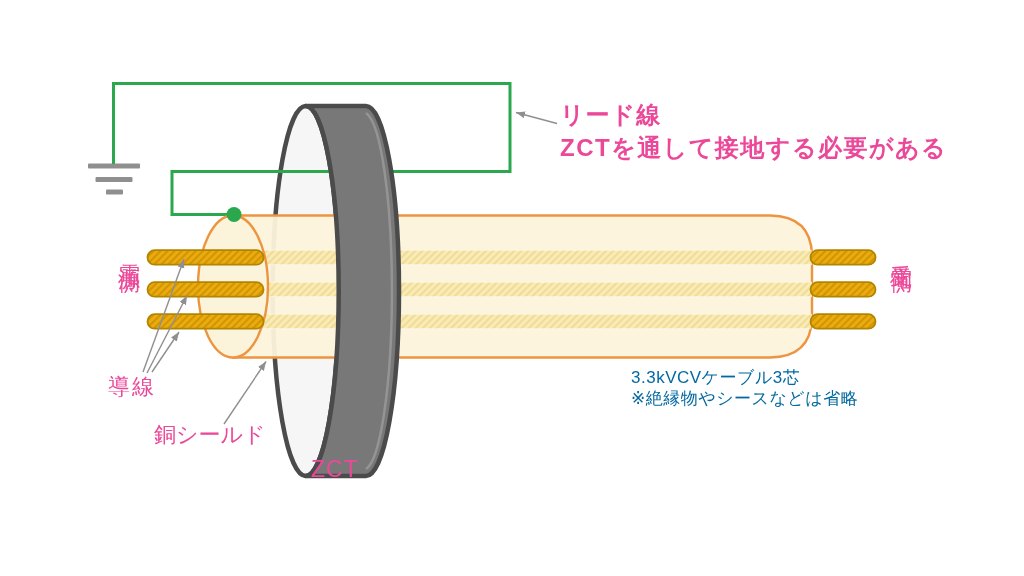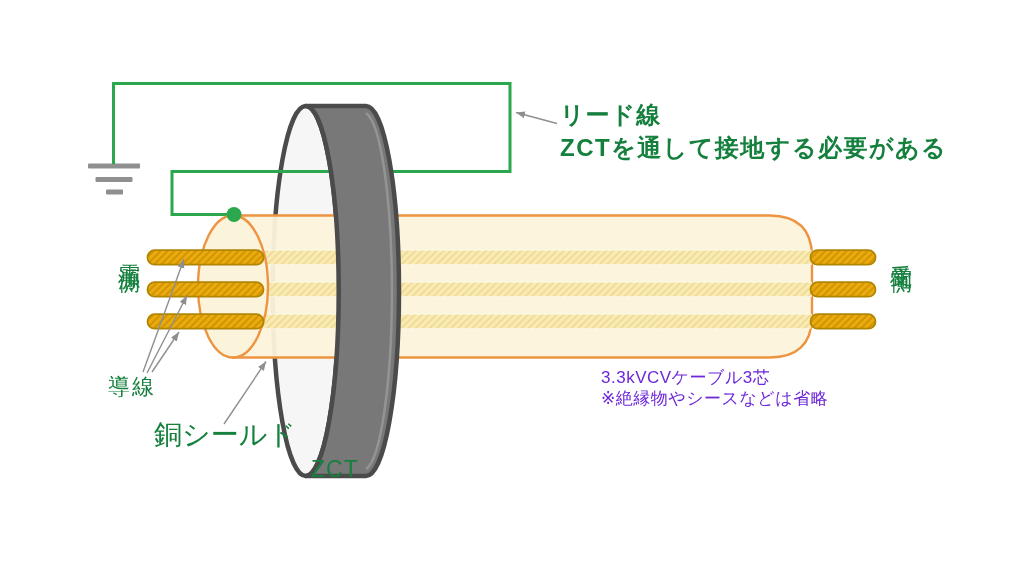--- a/index.html
+++ b/index.html
@@ -1,30 +1,30 @@
 <!DOCTYPE html>
 <html><head>
 <meta charset="utf-8">
 <style>
   html,body{margin:0;padding:0;background:#ffffff;}
   #stage{
     position:relative;width:1024px;height:576px;background:#ffffff;overflow:hidden;
     font-family:"Liberation Sans","DejaVu Sans",sans-serif;color:#595959;
   }
   #diagram-svg{position:absolute;left:0;top:0;}
-  .lbl{position:absolute;white-space:nowrap;color:#15803d;}
+  .lbl{position:absolute;white-space:nowrap;color:#ec4899;}
   .lead-title{left:560px;top:99px;font-size:24px;font-weight:700;letter-spacing:1px;}
   .lead-desc{left:560px;top:132px;font-size:24px;font-weight:700;letter-spacing:1.5px;}
   .v-label{writing-mode:vertical-rl;text-orientation:upright;font-size:22px;letter-spacing:4px;line-height:24px;}
   .source-side{left:117px;top:247px;}
   .receive-side{left:889px;top:247px;}
   .conductor-label{left:108px;top:372px;font-size:22px;letter-spacing:2px;}
-  .shield-label{left:154px;top:422px;width:132px;font-size:28px;line-height:26px;white-space:nowrap;}
+  .shield-label{left:154px;top:422px;width:132px;font-size:22px;line-height:26px;white-space:nowrap;}
   .zct-label{left:311px;top:456px;font-size:23px;letter-spacing:1px;}
-  .cable-note{left:601px;top:367px;font-size:17px;line-height:21px;letter-spacing:.5px;color:#6d28d9;}
+  .cable-note{left:631px;top:367px;font-size:17px;line-height:21px;letter-spacing:.5px;color:#0369a1;}
 </style>
 </head>
 <body>
 
 <div id="stage">
 
   <svg id="diagram-svg" width="1024" height="576" viewBox="0 0 1024 576">
     <defs>
       <marker id="arrowhead" markerWidth="8" markerHeight="7" refX="6.5" refY="2.5" orient="auto">
         <path d="M0,0 L6.5,2.5 L0,5 Z" fill="#8F8F8F"></path>

